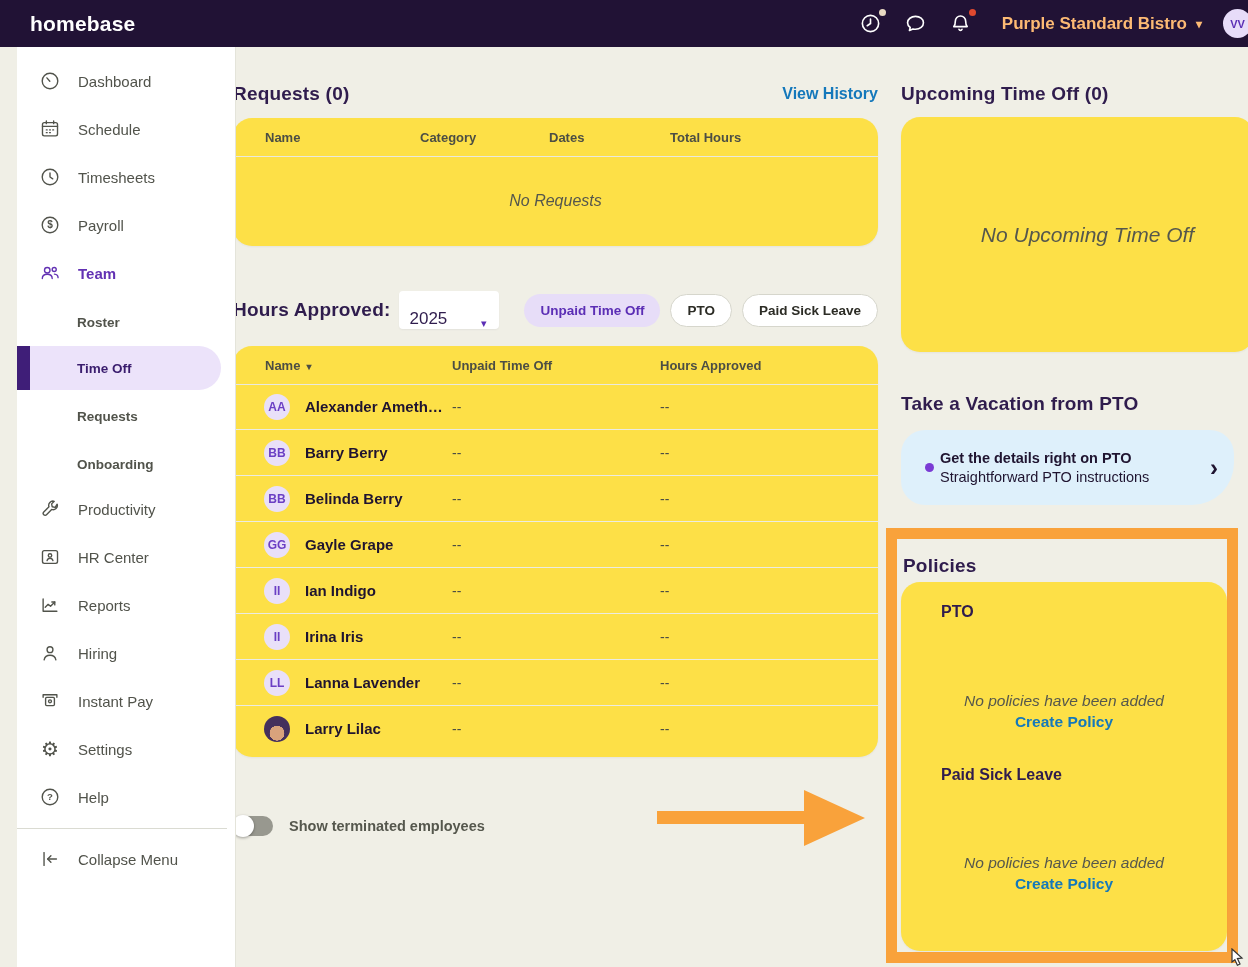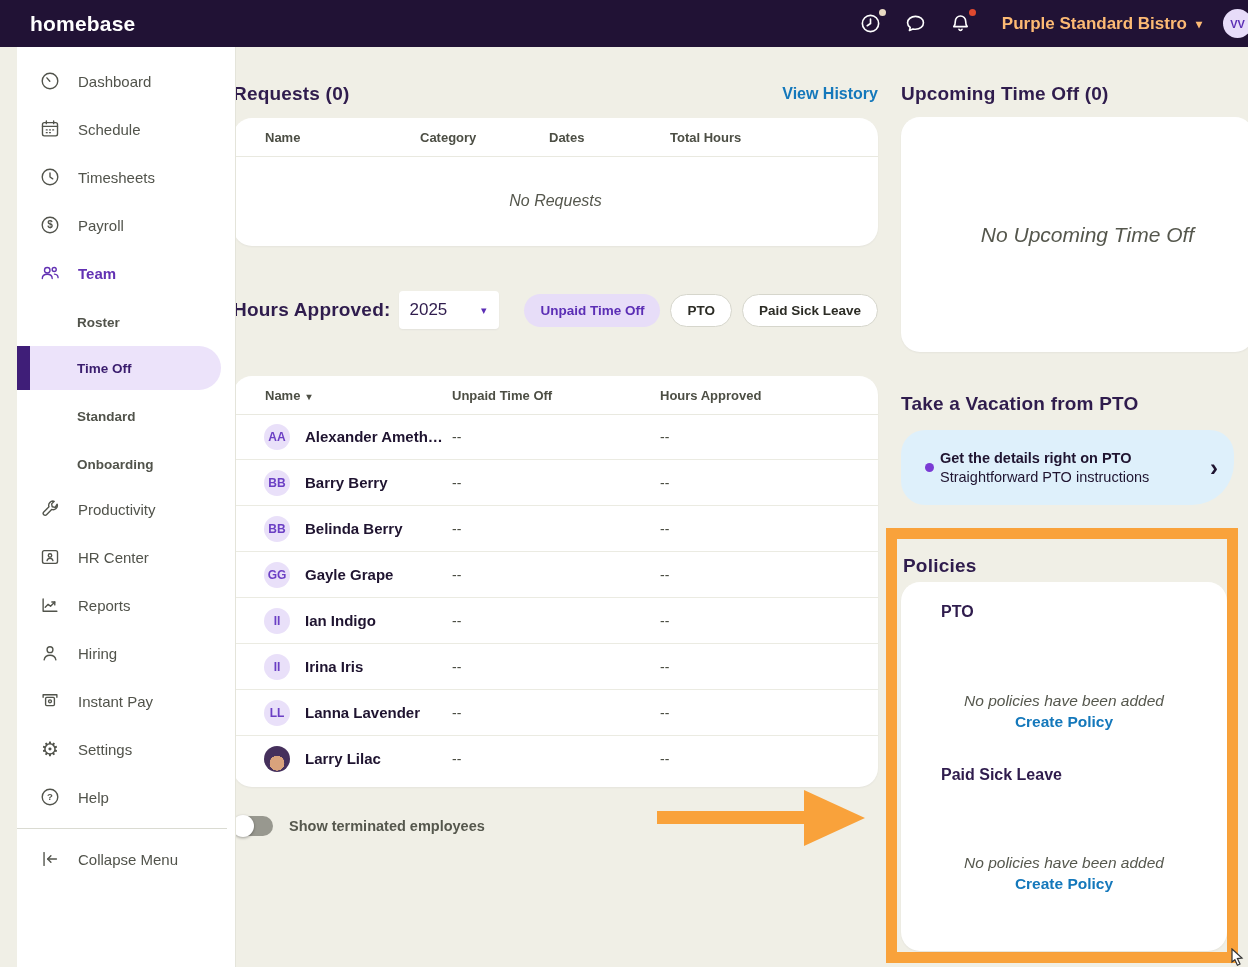--- a/index.html
+++ b/index.html
@@ -32,44 +32,44 @@
   .nav-sub{position:absolute;left:0;width:218px;height:36px;display:flex;align-items:center;
     padding-left:60px;box-sizing:border-box;color:#51534b;font-size:13.5px;font-weight:600;cursor:pointer;}
   .nav-sub.selected{height:44px;width:204px;background:#ece3fa;border-left:13px solid #3f1e78;
     border-radius:0 22px 22px 0;padding-left:47px;color:#3a1d6e;font-weight:700;}
   .gear-glyph{font-size:20px;line-height:22px;width:22px;text-align:center;color:#51534b;font-style:normal;}
   .side-divider{position:absolute;left:0;top:781px;width:210px;height:1px;background:#dadbd2;}
 
   
   .main{position:absolute;left:218px;top:47px;width:1030px;height:920px;}
   .sec-title{font-size:19px;font-weight:700;color:#2f1c4d;letter-spacing:.2px;}
-  .card{background:#ffffff;border-radius:19px;box-shadow:0 1px 2px rgba(40,30,60,.05);}
+  .card{background:#fde047;border-radius:19px;box-shadow:0 1px 2px rgba(40,30,60,.05);}
   .link-blue{color:#1478bb;font-weight:700;cursor:pointer;}
 
   
   .requests-head{position:absolute;left:15px;top:36px;width:645px;display:flex;justify-content:space-between;align-items:center;}
   .requests-head .link-blue{font-size:16px;}
   .requests-card{position:absolute;left:15px;top:71px;width:645px;height:128px;}
   .thead{position:absolute;left:0;top:0;right:0;height:38px;border-bottom:1px solid #e9e9e0;}
   .th{position:absolute;top:0;height:38px;line-height:40px;font-size:13px;font-weight:700;color:#4c4e44;}
   .req-empty{position:absolute;left:0;top:38px;right:0;bottom:0;display:flex;align-items:center;justify-content:center;
     font-style:italic;font-size:16px;color:#55574d;}
 
   
   .hours-head{position:absolute;left:15px;top:240px;width:645px;height:46px;display:flex;align-items:center;}
-  .year-select{margin-left:9px;width:100px;height:38px;background:#fff;border-radius:4px;display:flex;align-items:center;
+  .year-select{margin-left:9px;width:100px;height:38px;background:#fff;border-radius:4px;display:flex;align-items:flex-end;
     justify-content:space-between;padding:0 13px 0 10px;box-sizing:border-box;cursor:pointer;
     font-size:17px;color:#2f1c4d;box-shadow:0 1px 2px rgba(40,30,60,.06);}
   .year-select .caret{color:#5b2eb5;font-size:11px;}
   .pills{margin-left:auto;display:flex;gap:10px;}
   .pill{height:33px;display:flex;align-items:center;padding:0 16px;border-radius:17px;font-size:13.5px;font-weight:700;
     background:#fff;border:1px solid #d6d6cc;color:#2c2c25;cursor:pointer;box-sizing:border-box;}
   .pill.selected{background:#e7ddf8;border:none;color:#5b2eb5;}
 
-  .hours-card{position:absolute;left:15px;top:299px;width:645px;height:411px;margin-top:30px;}
+  .hours-card{position:absolute;left:15px;top:299px;width:645px;height:411px;}
   .sort{font-size:10px;color:#4c4e44;margin-left:6px;}
   .h-rows{position:absolute;left:0;top:38px;right:0;}
   .h-row{position:relative;height:45px;border-bottom:1px solid #ebebe2;cursor:pointer;}
   .h-row:last-child{border-bottom:none;}
   .cell{position:absolute;top:0;height:45px;display:flex;align-items:center;}
   .c-av{left:31px;}  .c-name{left:72px;font-size:15px;font-weight:700;color:#1f1430;}
   .c-unpaid{left:219px;font-size:14px;color:#4c4e44;} .c-appr{left:427px;font-size:14px;color:#4c4e44;}
   .avatar{width:26px;height:26px;border-radius:50%;background:#e9e0f9;color:#6b3fc4;
     font-size:12px;font-weight:700;display:flex;align-items:center;justify-content:center;}
   .avatar.photo{background:radial-gradient(circle at 50% 66%, #d9a27c 0 34%, #45305c 35%);color:transparent;}
@@ -185,21 +185,21 @@
         </svg>
       <span>Team</span>
     </div>
     <div class="nav-sub" style="top:257px">
       <span>Roster</span>
     </div>
     <div class="nav-sub selected" style="top:299px">
       <span>Time Off</span>
     </div>
     <div class="nav-sub" style="top:351px">
-      <span>Standard</span>
+      <span>Requests</span>
     </div>
     <div class="nav-sub" style="top:399px">
       <span>Onboarding</span>
     </div>
     <div class="nav-item" style="top:440px">
       <svg viewBox="0 0 24 24">
           <path d="M19.8 6.8a4.6 4.6 0 0 1-6 5.7l-5.6 5.7a2.1 2.1 0 0 1-3-3l5.7-5.6a4.6 4.6 0 0 1 5.7-6L13.8 6.4l.6 3.2 3.2.6z"></path>
         </svg>
       <span>Productivity</span>
     </div>

